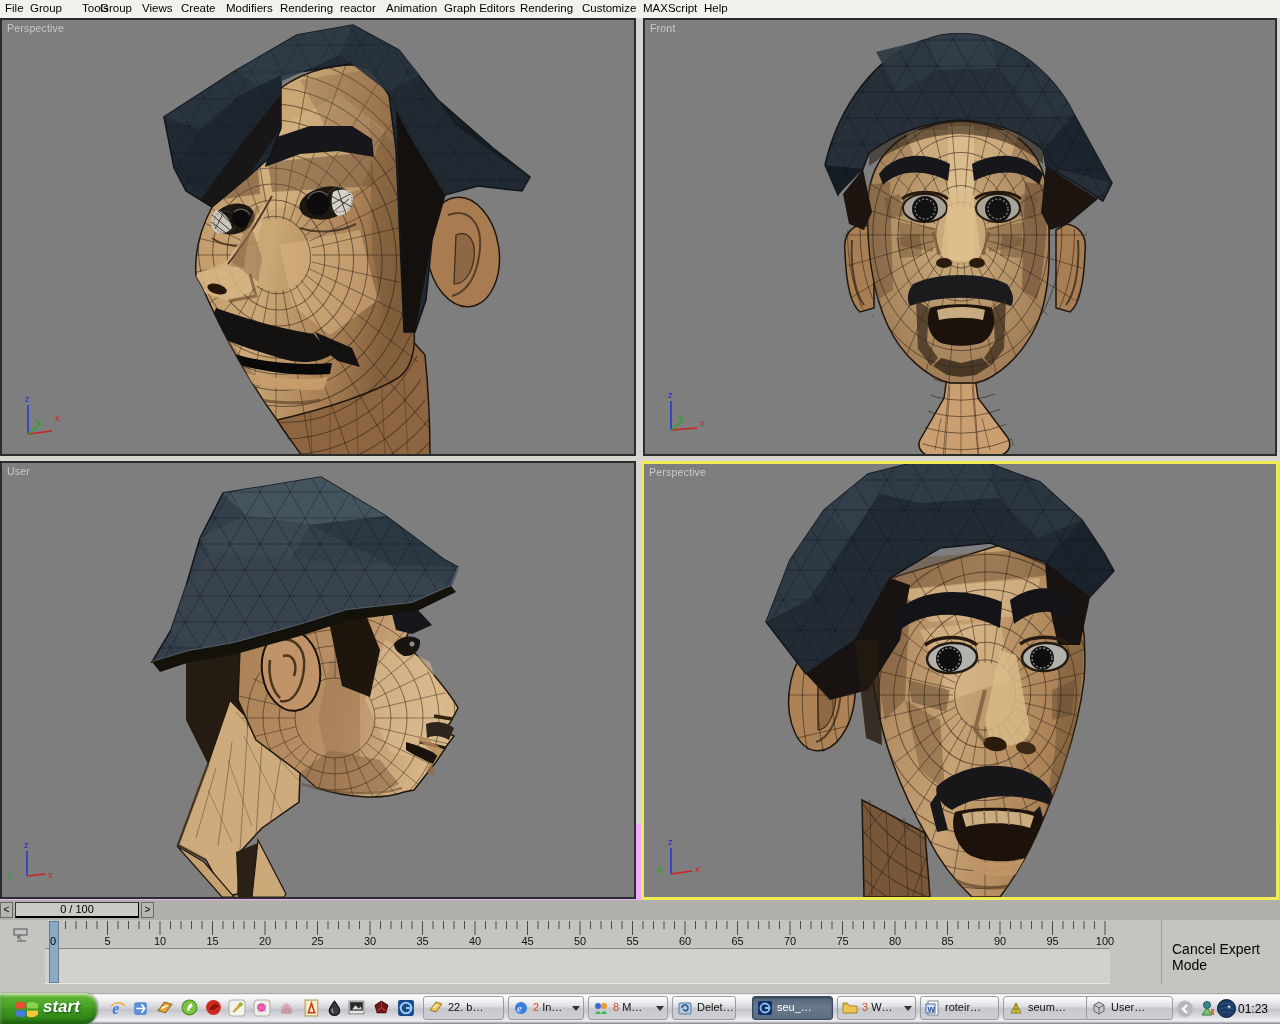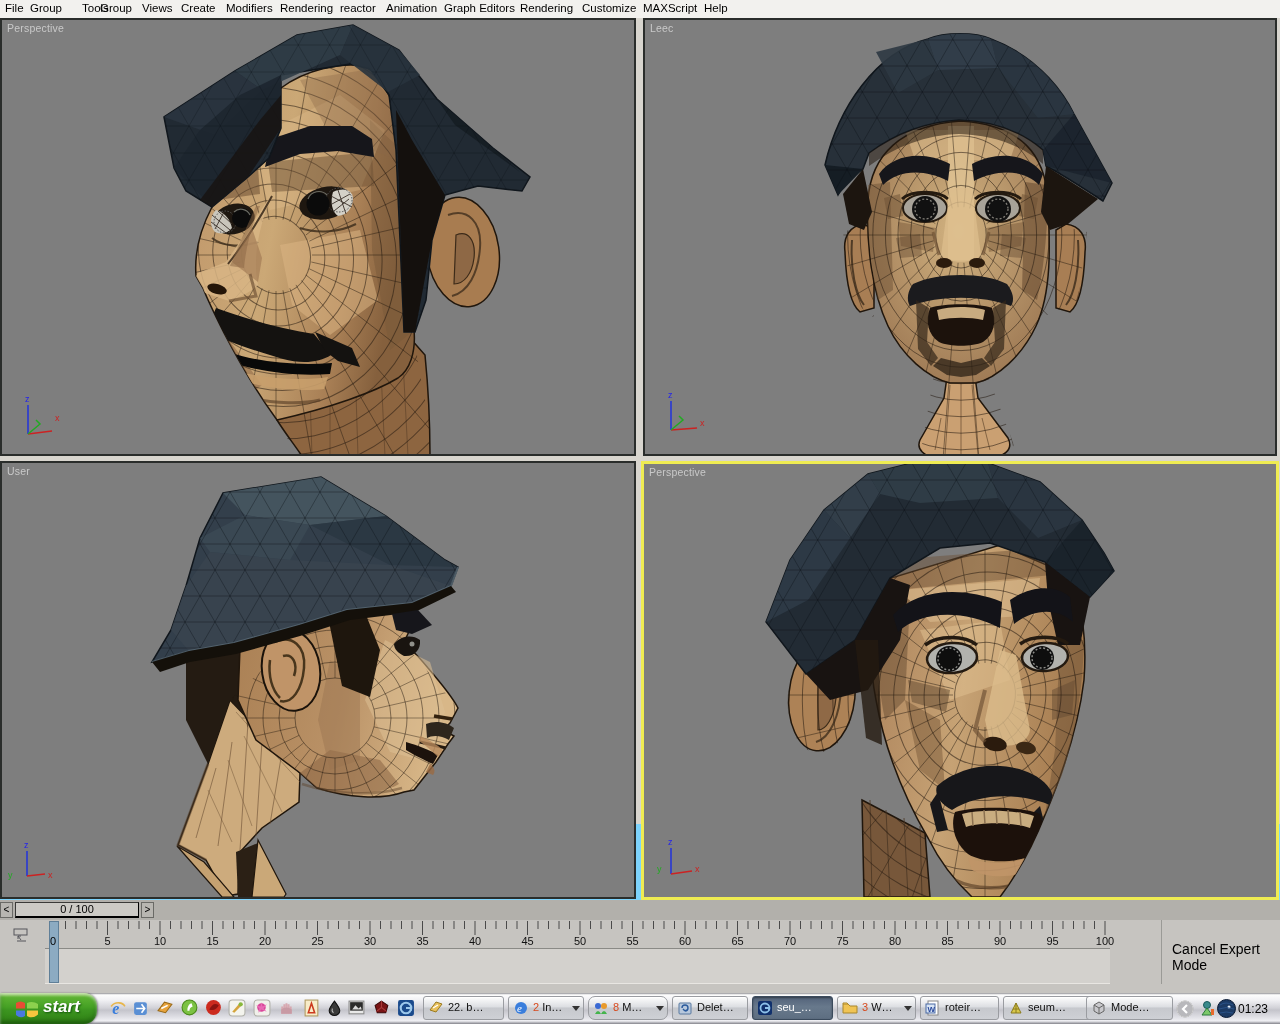--- a/index.html
+++ b/index.html
@@ -1,15 +1,15 @@
 <!DOCTYPE html>
 <html><head><meta charset="utf-8"><style>
 *{margin:0;padding:0;box-sizing:border-box}
 html,body{width:1280px;height:1024px;overflow:hidden;font-family:"Liberation Sans",sans-serif}
-#root{position:absolute;left:0;top:0;width:1280px;height:1024px;background:#7dd3fc}
+#root{position:absolute;left:0;top:0;width:1280px;height:1024px;background:#f0abfc}
 #menubar{position:absolute;left:0;top:0;width:1280px;height:18px;background:#f2f1ee;font-size:11.5px;color:#000}
 #vparea{position:absolute;left:0;top:18px;width:1280px;height:806px;background:#d8d5ce}
 .vp{position:absolute;background:#7e7e7e;overflow:hidden}
 .vplabel{position:absolute;left:5px;top:2px;font-size:10.5px;color:#c9c9c9;letter-spacing:0.2px;z-index:5}
 #vp1{left:0px;top:0px;width:636px;height:438px;border:2px solid #2a2d2b;border-radius:0}
 #vp2{left:643px;top:0px;width:634px;height:438px;border:2px solid #2a2d2b}
 #vp3{left:0px;top:443px;width:636px;height:438px;border:2px solid #2a2d2b;border-bottom-width:2px}
 #vp4{left:641px;top:443px;width:638px;height:439px;border:3px solid #efec52}
 #trackrow{position:absolute;left:0;top:900px;width:1280px;height:20px;background:#b2b0ab}
 .arrowbtn{position:absolute;top:2px;width:13px;height:16px;background:#b8b6b1;border:1px solid #6a6a66;color:#000;font-size:10px;text-align:center;line-height:14px}
@@ -293,21 +293,21 @@
           <path d="M396,110 L404,332 L415,332 L432,240 L445,195 L430,170 L412,140 Z" fill="#14100d"></path>
           <path d="M212,207 L248,177 L281,128 L281,95 L260,120 L230,160 L200,200 Z" fill="#181310" opacity="0.8"></path>
           <text x="25" y="402" font-size="9" fill="#2222ee">z</text>
           <line x1="28" y1="405" x2="28" y2="434" stroke="#2233dd" stroke-width="1.5"></line>
           <line x1="28" y1="434" x2="52" y2="431" stroke="#cc2222" stroke-width="1.5"></line>
           <text x="55" y="421" font-size="9" fill="#cc2222">x</text>
           <path d="M28,434 L40,424 L36,420" fill="none" stroke="#22aa22" stroke-width="1.5"></path>
         </svg>
       </div>
     <div class="vp" id="vp2">
-        <span class="vplabel">Leec</span>
+        <span class="vplabel">Front</span>
         <svg style="position:absolute;left:0;top:0" width="630" height="436" viewBox="645 20 630 436">
           <defs>
             <clipPath id="c2f">
               <path d="M868,200 C866,245 872,292 888,326 C902,356 928,378 950,383 L976,383 C997,378 1022,356 1036,326 C1052,292 1050,245 1048,200 C1045,155 1022,125 961,121 C901,125 871,155 868,200 Z"></path>
               <path d="M843,232 L872,222 L874,318 L852,300 Z"></path>
               <path d="M1087,232 L1043,222 L1041,318 L1078,300 Z"></path>
               <path d="M935,368 L985,368 L1014,445 L1005,459 L930,459 L922,445 Z"></path>
             </clipPath>
             <clipPath id="c2h">
               <path d="M825,165 C838,108 876,52 928,39 C944,32 976,32 991,39 C1042,58 1066,98 1074,114 L1112,183 L1103,201 C1080,186 1060,173 1046,166 L1043,150 C1020,130 991,121 959,120 C926,122 896,133 869,153 L863,169 C851,176 843,185 838,195 Z"></path>
@@ -1139,30 +1139,30 @@
         <span class="tx">22. b…</span>
       </div>
       <div class="tb" style="left:508px;width:76px;">
         <svg class="ic" viewBox="0 0 16 16">
           <circle cx="8" cy="8" r="6" fill="#3a7edc"></circle>
           <text x="4" y="12" font-size="11" fill="#fff" font-family="Liberation Serif" font-style="italic">e</text>
         </svg>
         <span class="tx"><span style="color:#d84a1e">2&nbsp;</span>In…</span>
         <span class="ar"></span>
       </div>
-      <div class="tb" style="left:588px;width:80px;border-radius:7px;">
+      <div class="tb" style="left:588px;width:80px;">
         <svg class="ic" viewBox="0 0 16 16">
           <circle cx="5" cy="6" r="3" fill="#3a6ad4"></circle>
           <circle cx="11" cy="6" r="3" fill="#e89a2c"></circle>
           <path d="M2 14 Q5 8 8 14 M8 14 Q11 8 14 14" fill="#44b44c"></path>
         </svg>
         <span class="tx"><span style="color:#d84a1e">8&nbsp;</span>M…</span>
         <span class="ar"></span>
       </div>
-      <div class="tb" style="left:672px;width:76px;">
+      <div class="tb" style="left:672px;width:64px;">
         <svg class="ic" viewBox="0 0 16 16">
           <rect x="2" y="3" width="12" height="11" rx="1" fill="#b8c8dc" stroke="#5878a0"></rect>
           <path d="M5 8 A3 3 0 1 1 8 11 M8 11 L6 9 M8 11 L10 10" stroke="#2a5a9c" fill="none" stroke-width="1.4"></path>
         </svg>
         <span class="tx">Delet…</span>
       </div>
       <div class="tb" style="left:752px;width:81px;background:linear-gradient(#53637a,#68798c 45%,#5d6e81);border:1px solid #3a4a5c;box-shadow:inset 0 1px 2px rgba(0,0,0,.4);color:#fff;">
         <svg class="ic" viewBox="0 0 16 16">
           <rect x="1" y="1" width="14" height="14" rx="2" fill="#10306c"></rect>
           <circle cx="8" cy="8" r="4.5" fill="none" stroke="#8cc0e8" stroke-width="1.8"></circle>
@@ -1191,21 +1191,21 @@
           <path d="M3 13 L8 3 L13 13 Z" fill="#d8c84c" stroke="#8a7a1c"></path>
           <path d="M8 3 L8 13 M5 9 L11 9" stroke="#8a7a1c"></path>
         </svg>
         <span class="tx">seum…</span>
       </div>
       <div class="tb" style="left:1086px;width:87px;">
         <svg class="ic" viewBox="0 0 16 16">
           <path d="M3 5 L8 2 L13 5 L13 11 L8 14 L3 11 Z" fill="#c8c8cc" stroke="#666"></path>
           <path d="M3 5 L8 8 L13 5 M8 8 L8 14" stroke="#666" fill="none"></path>
         </svg>
-        <span class="tx">Mode…</span>
+        <span class="tx">User…</span>
       </div>
     <div id="tray">
         <svg style="position:absolute;left:-12px;top:7px" width="18" height="18" viewBox="0 0 18 18">
           <circle cx="9" cy="9" r="8" fill="#b8b8bc" stroke="#888"></circle>
           <circle cx="9" cy="9" r="8" fill="none" stroke="#fff" stroke-width="1" opacity="0.6"></circle>
           <path d="M11 5 L7 9 L11 13" stroke="#fff" stroke-width="2.2" fill="none"></path>
         </svg>
         <svg style="position:absolute;left:11px;top:7px" width="17" height="17" viewBox="0 0 17 17">
           <circle cx="8" cy="5" r="3.5" fill="#3a8a8c" stroke="#1a5a5c"></circle>
           <path d="M3 15 L8 8 L13 15 Z" fill="#7cc86a" stroke="#2a7a3c"></path>

